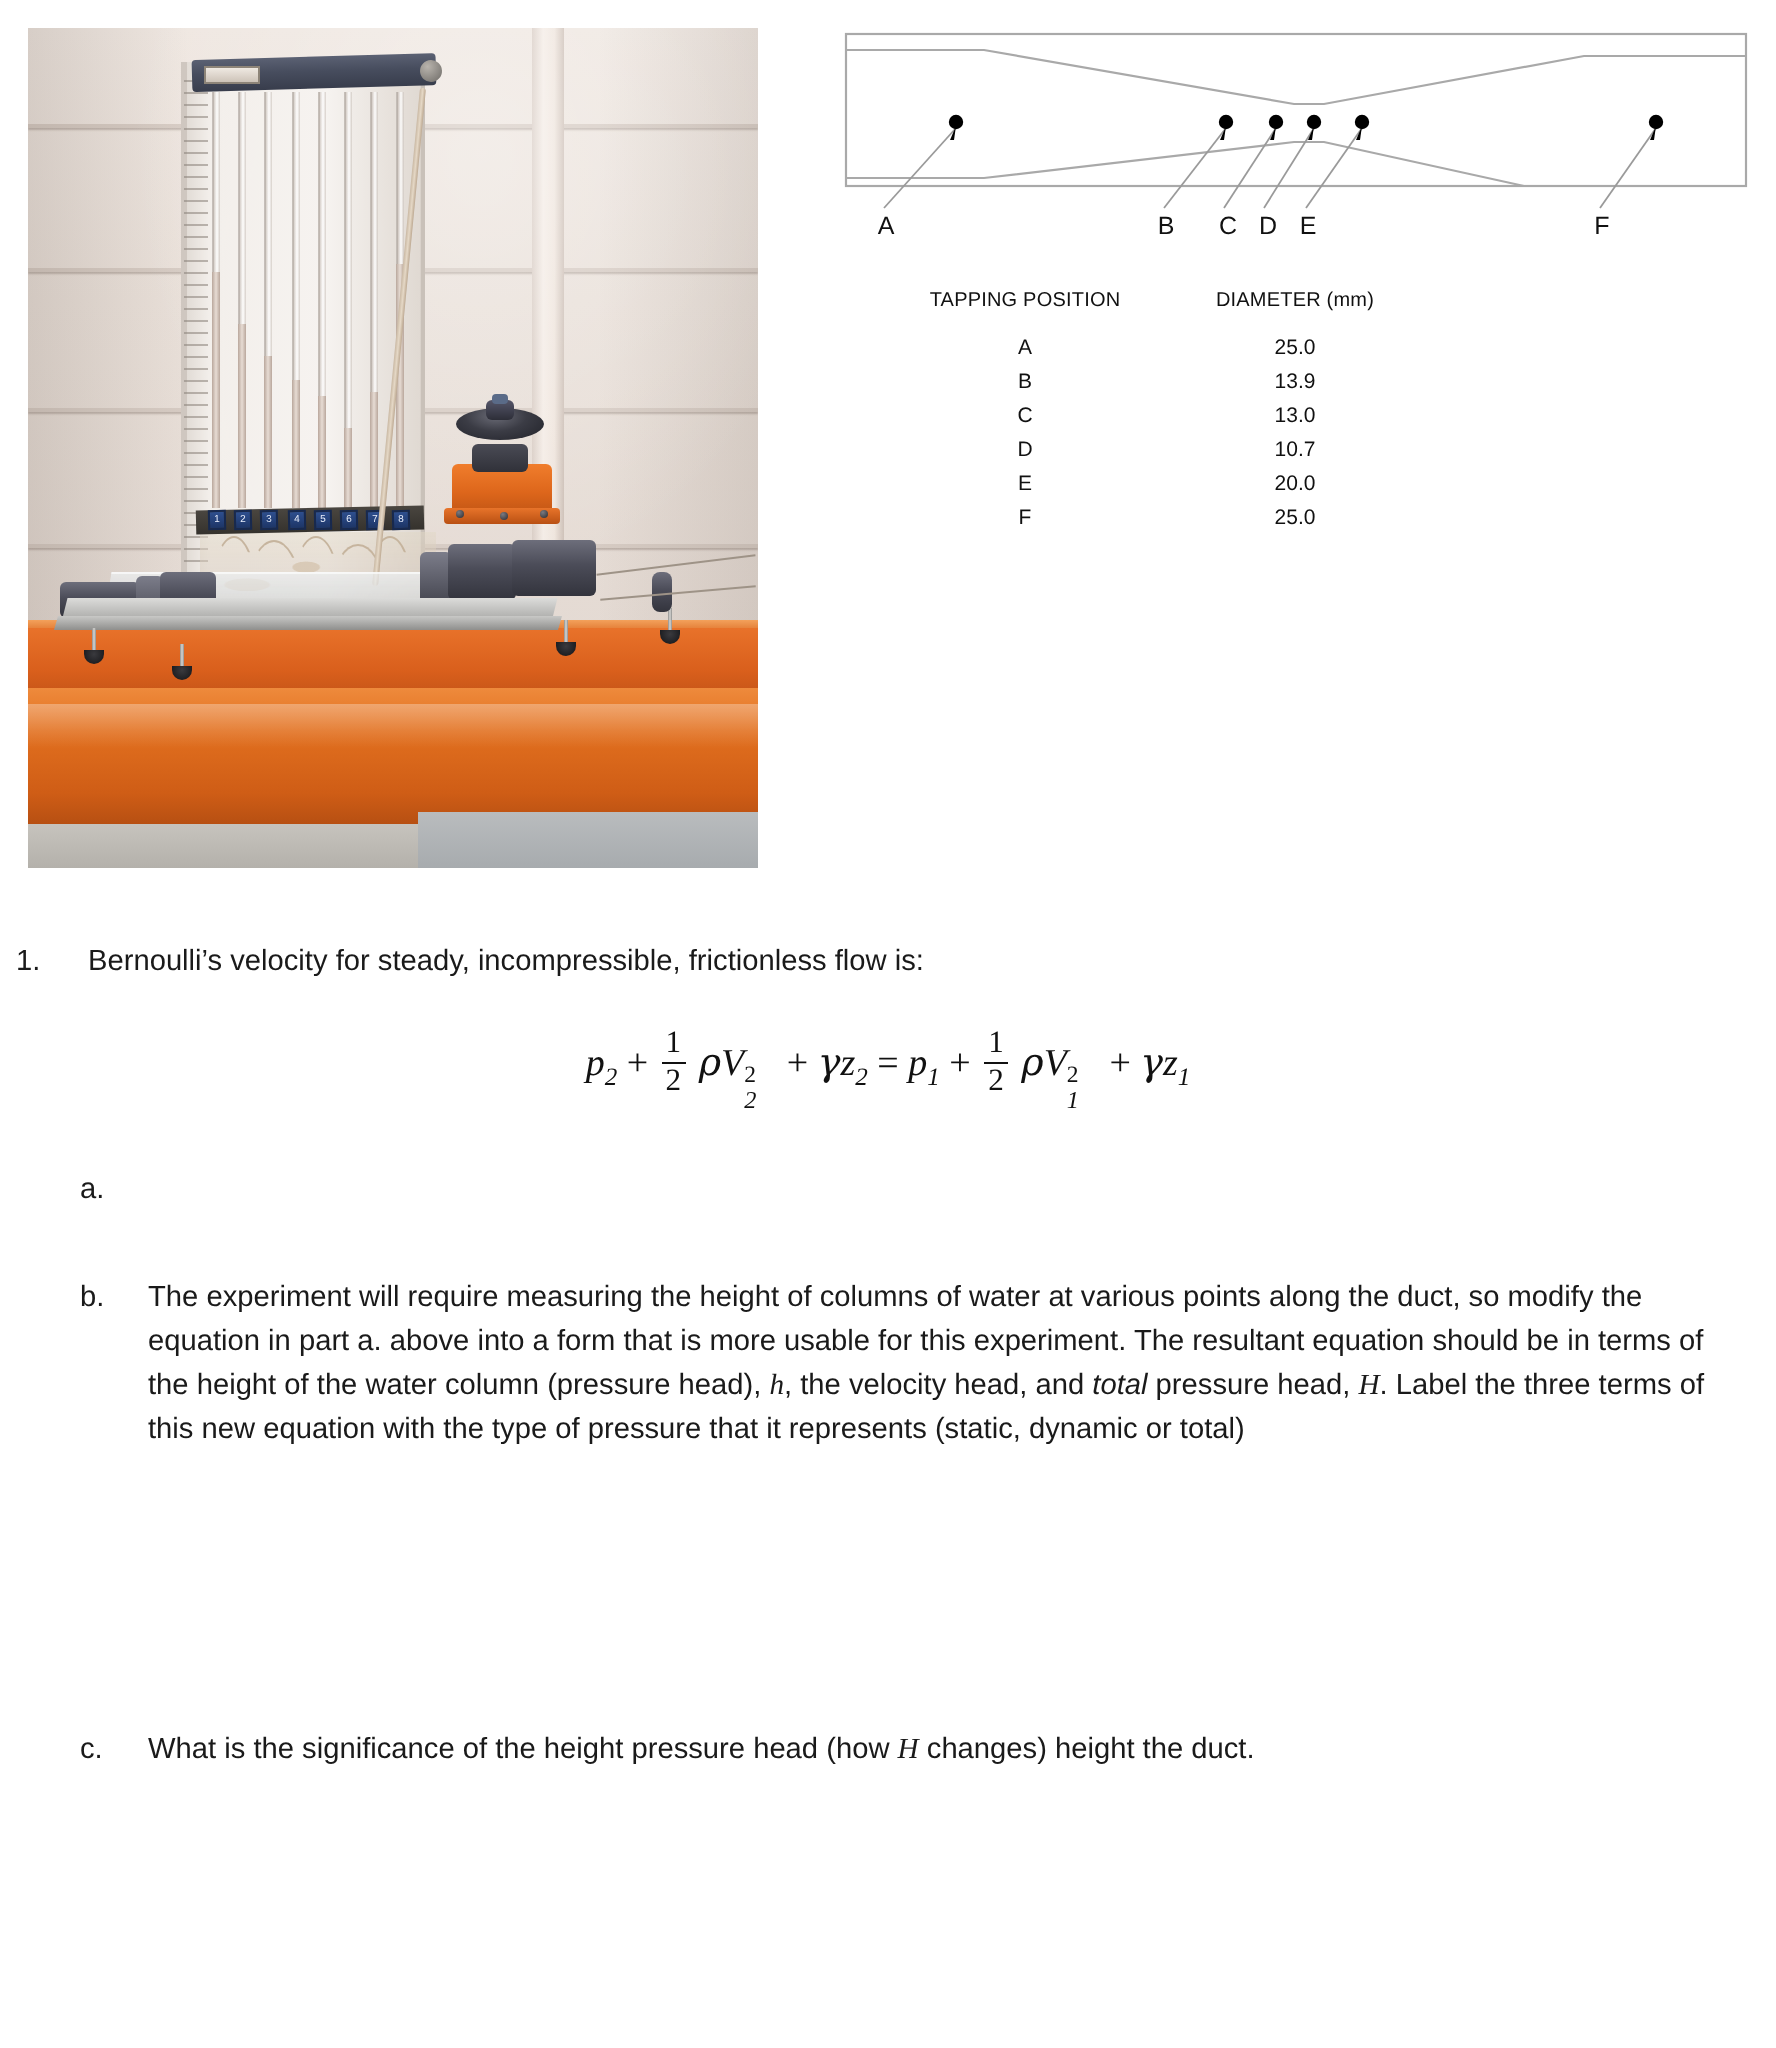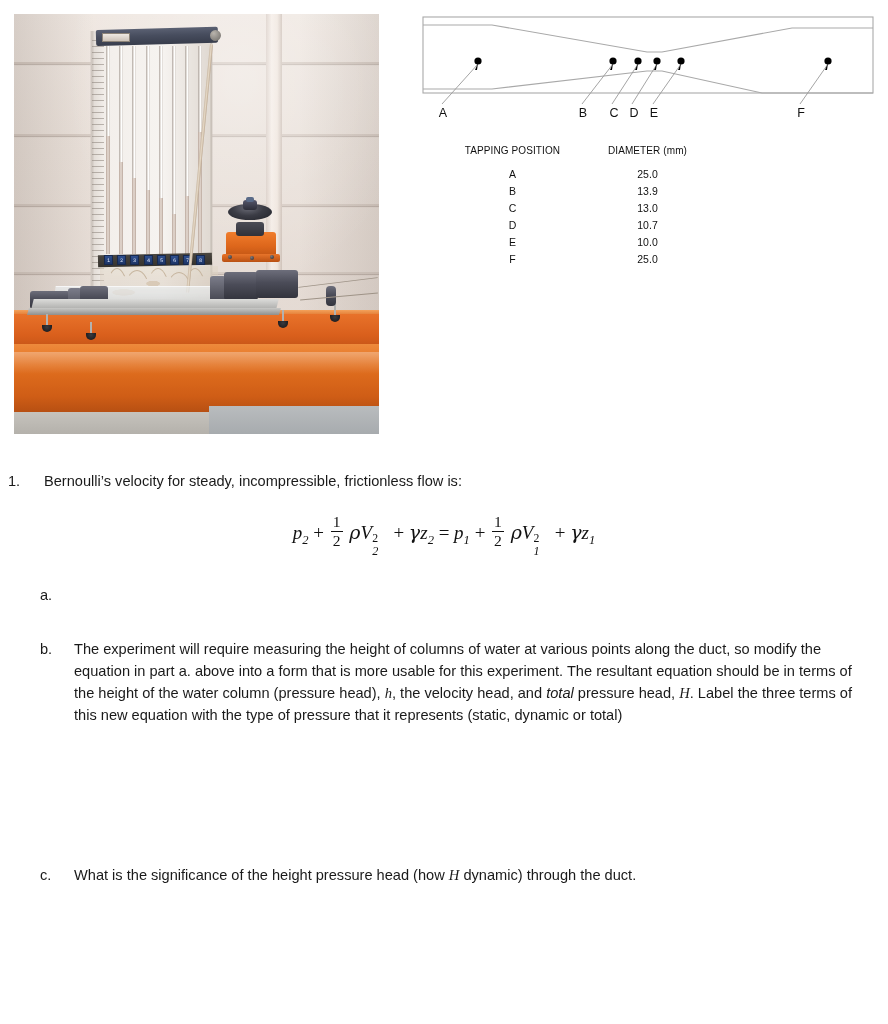--- a/index.html
+++ b/index.html
@@ -472,21 +472,21 @@
           <tr>
             <td class="pos">C</td>
             <td class="dia">13.0</td>
           </tr>
           <tr>
             <td class="pos">D</td>
             <td class="dia">10.7</td>
           </tr>
           <tr>
             <td class="pos">E</td>
-            <td class="dia">10.0</td>
+            <td class="dia">20.0</td>
           </tr>
           <tr>
             <td class="pos">F</td>
             <td class="dia">25.0</td>
           </tr>
         </tbody>
     </table>
   </div>
 </div>
 
@@ -517,15 +517,15 @@
     <span class="sub-let">a.</span>
   </div>
 
   <div class="sub-item" style="margin-top:88px;">
     <span class="sub-let">b.</span>
     <div class="sub-text"><span>The experiment will require measuring the height of columns of water at various points along the duct, so modify the equation in part a. above into a form that is more usable for this experiment. The resultant equation should be in terms of the height of the water column (pressure head), </span><span class="inline-math">h</span><span>, the velocity head, and </span><span class="ital">total</span><span> pressure head, </span><span class="inline-math">H</span><span>. Label the three terms of this new equation with the type of pressure that it represents (static, dynamic or total)</span></div>
   </div>
 
   <div class="sub-item" style="margin-top:138px;">
     <span class="sub-let">c.</span>
-    <div class="sub-text"><span>What is the significance of the height pressure head (how </span><span class="inline-math">H</span><span> dynamic) through the duct.</span></div>
+    <div class="sub-text"><span>What is the significance of the height pressure head (how </span><span class="inline-math">H</span><span> changes) height the duct.</span></div>
   </div>
 </div>
 
 </body></html>

